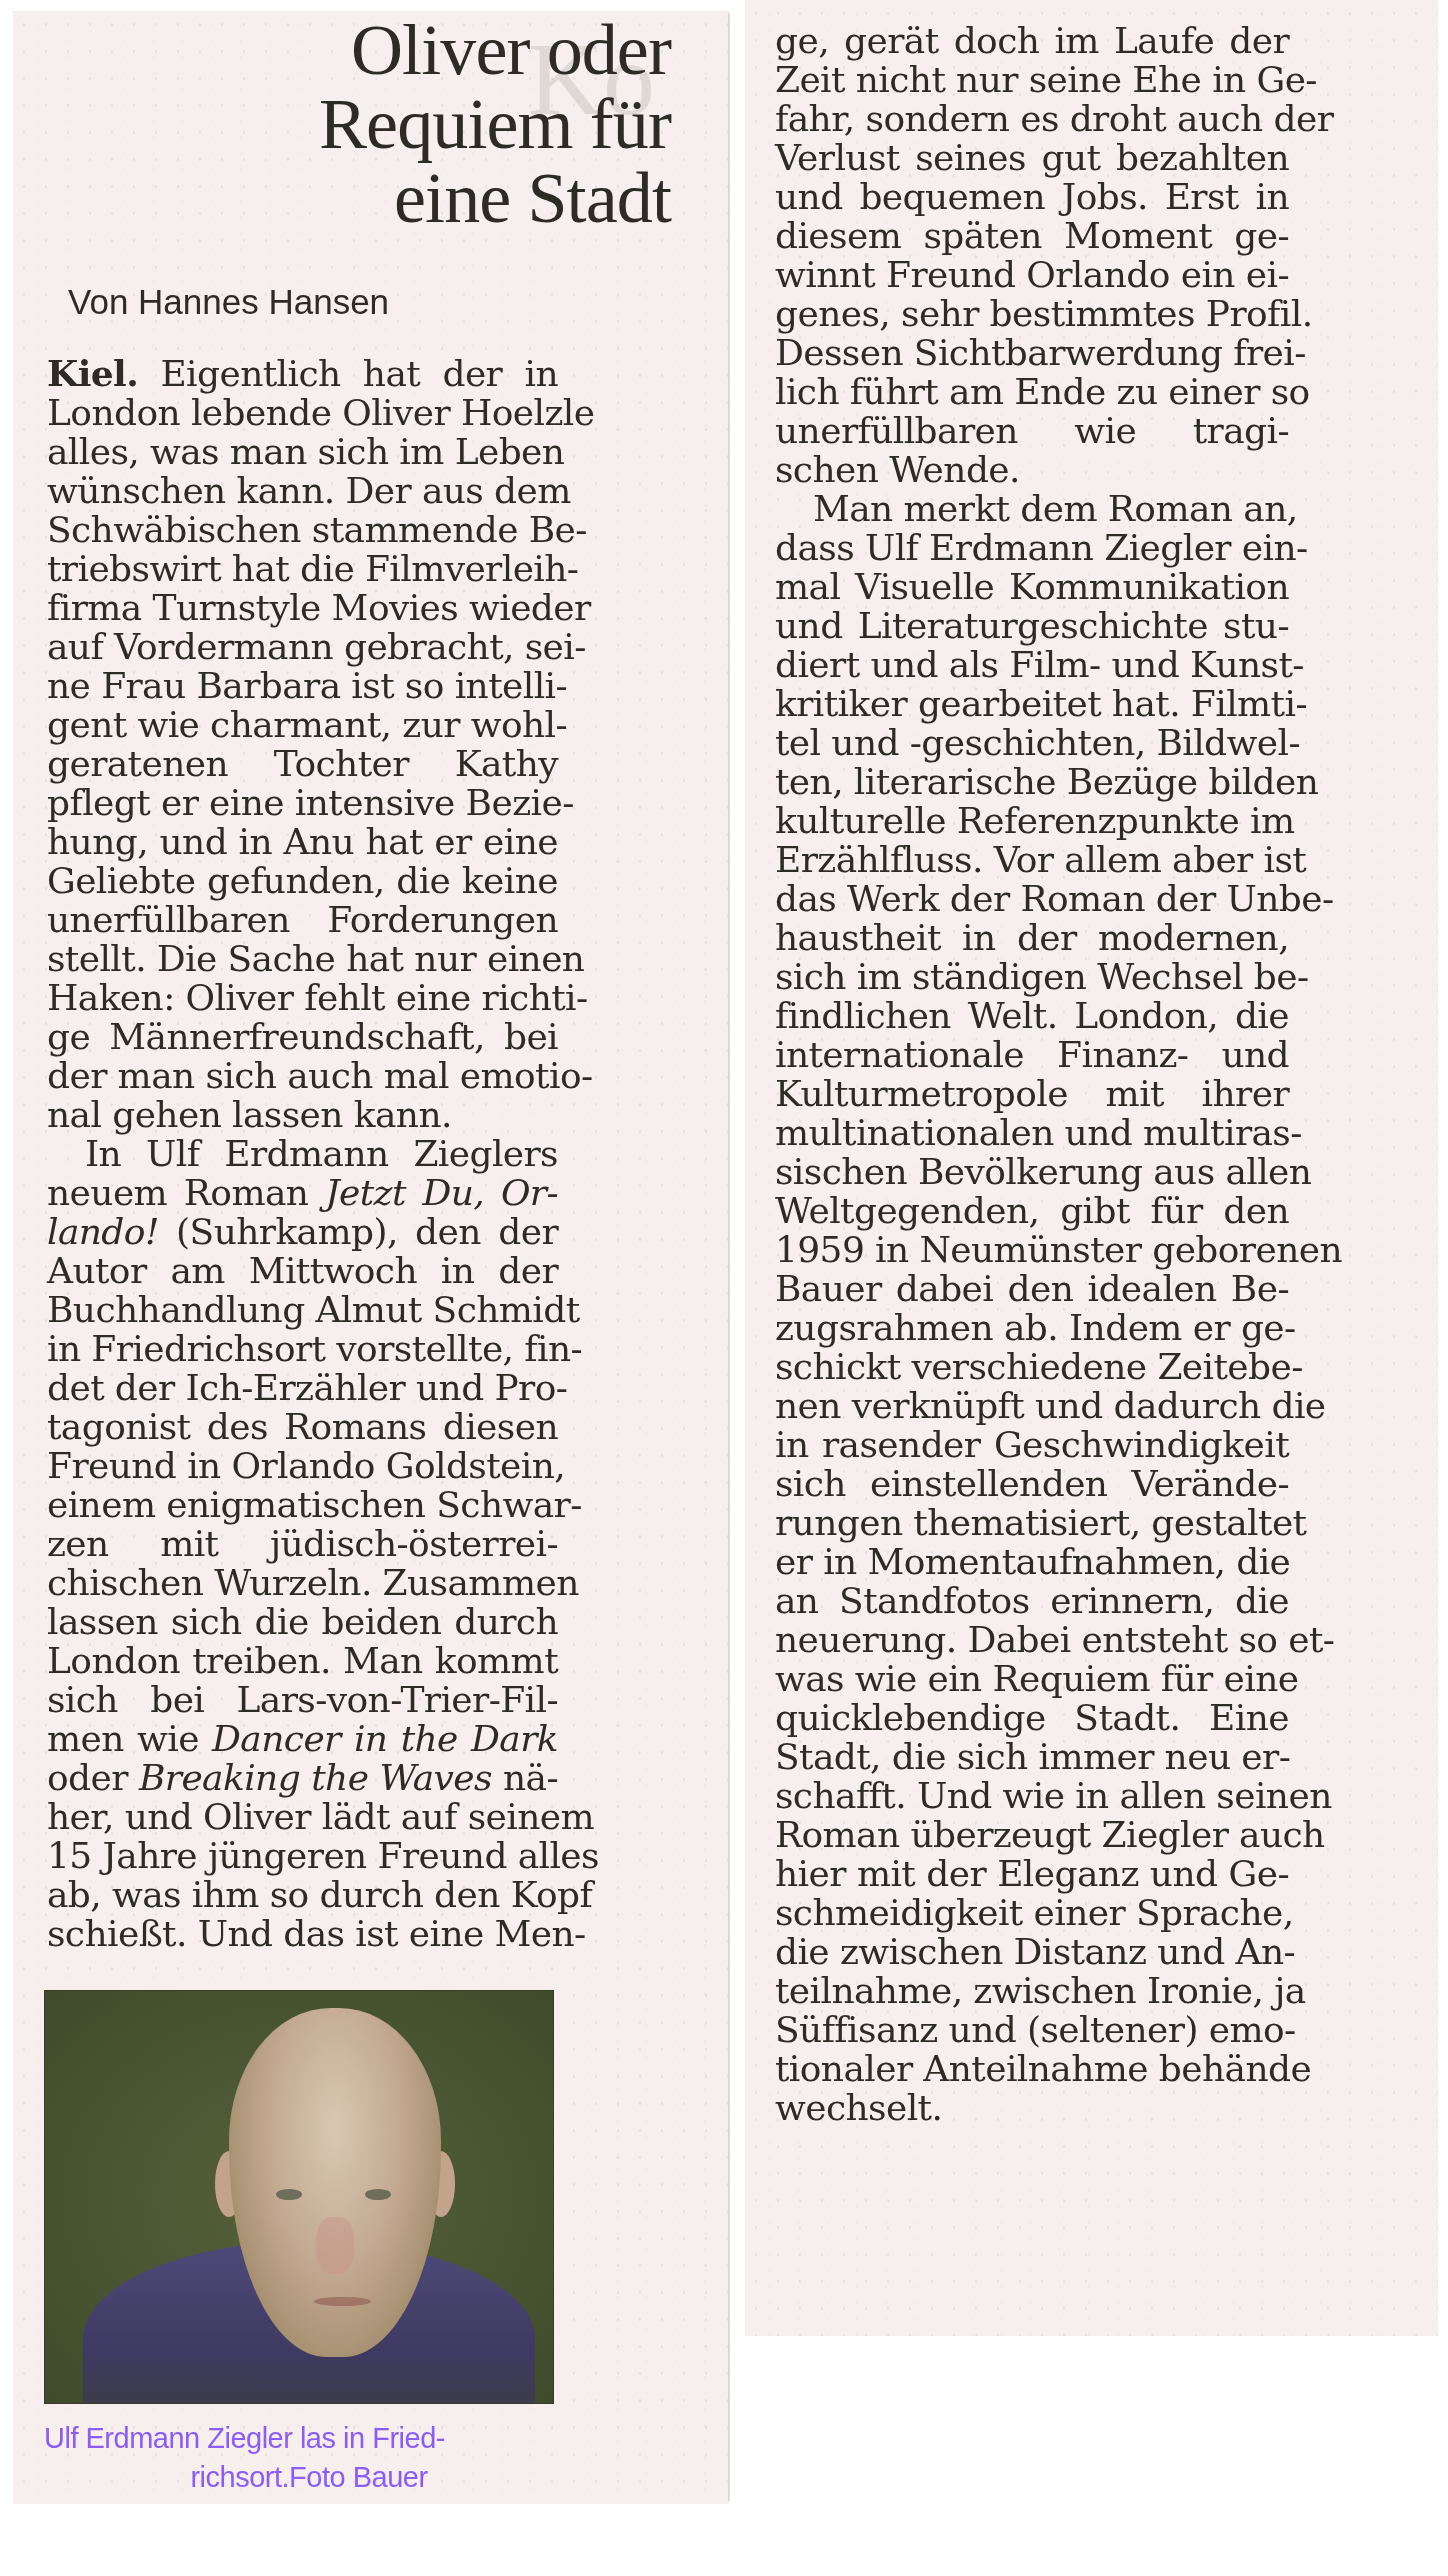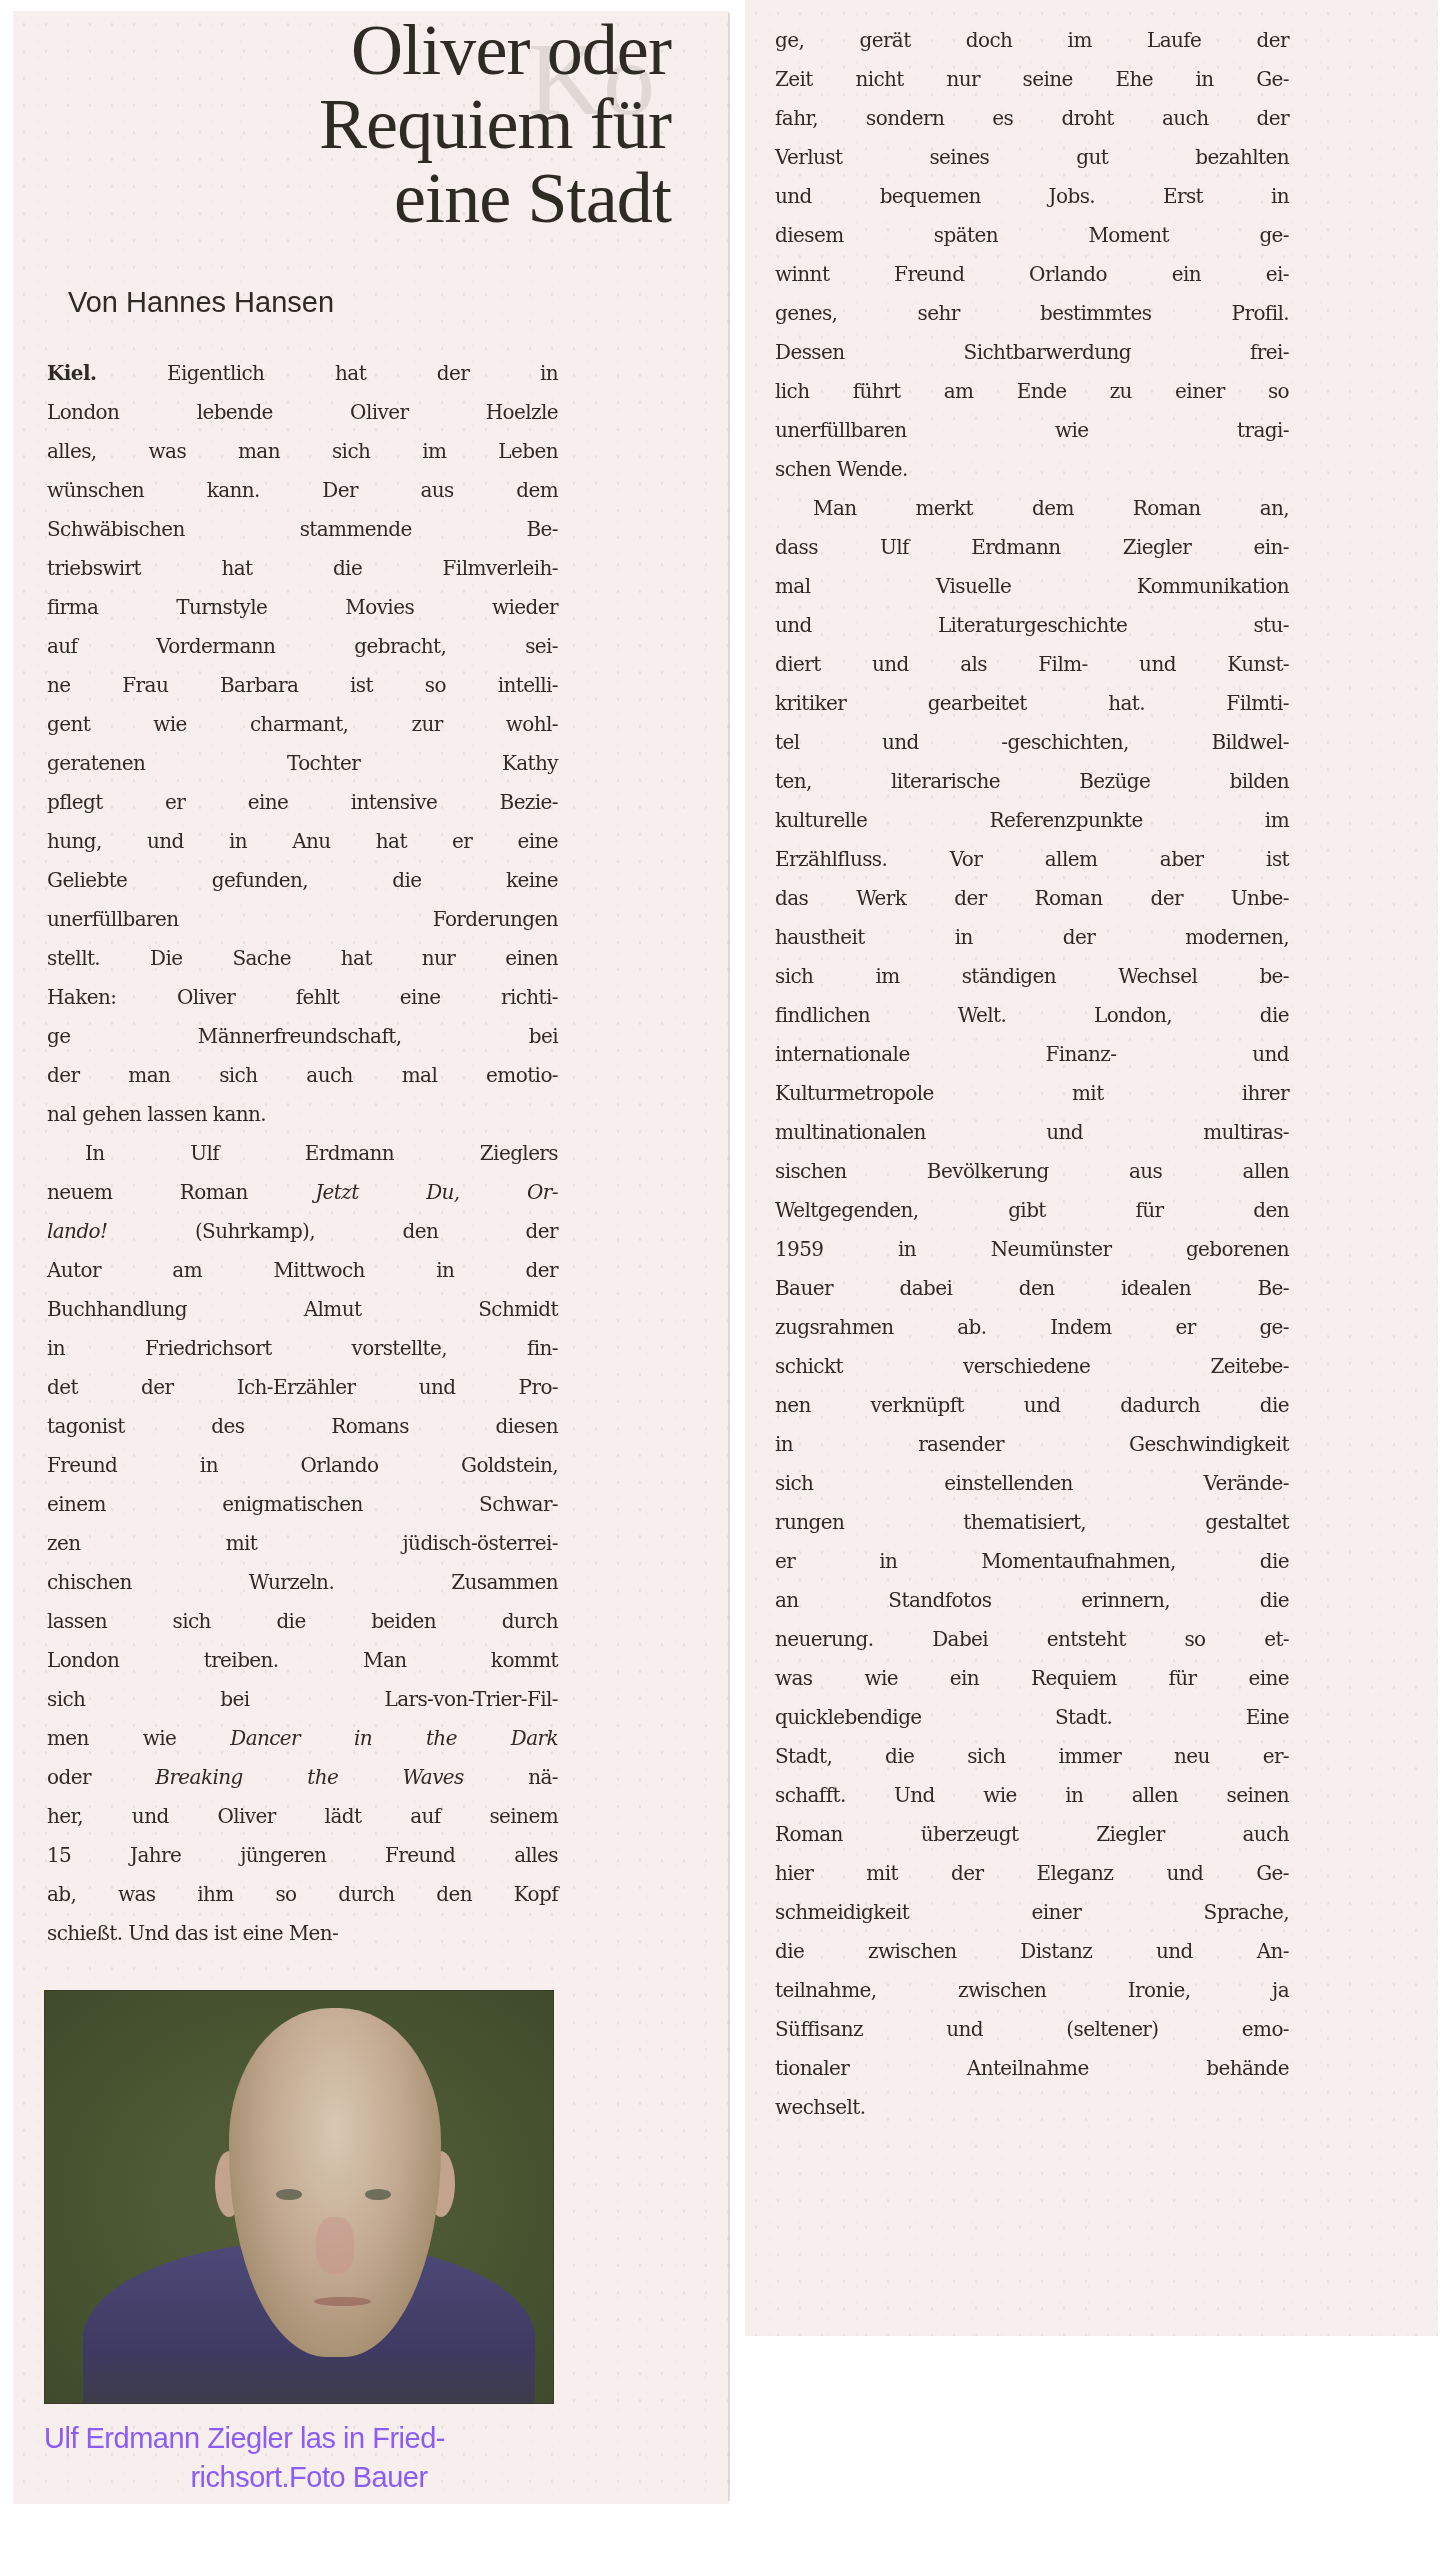--- a/index.html
+++ b/index.html
@@ -23,26 +23,26 @@
 
   .headline {
     position: absolute; left: 68px; top: 13px; width: 603px;
     font-family: "Liberation Serif", serif;
     font-size: 72px; line-height: 74px; color: #2e2a24;
     letter-spacing: -0.9px; font-weight: normal; margin: 0; text-align: right;
   }
   .byline {
     position: absolute; left: 68px; top: 285px;
     font-family: "Liberation Sans", sans-serif;
-    font-size: 29px; line-height: 34px; color: #2e2a24; margin: 0;
+    font-size: 35px; line-height: 34px; color: #2e2a24; margin: 0;
   }
   .col {
     position: absolute; width: 511px;
     font-family: "DejaVu Serif", serif;
-    font-size: 20px; line-height: 39px; color: #2e2a24;
+    font-size: 36px; line-height: 39px; color: #2e2a24;
     letter-spacing: -0.6px;
   }
   .col .line { display: block; height: 39px; white-space: nowrap; text-align: justify; text-align-last: justify; }
   .col .line.last { text-align-last: left; }
   .col .line.indent { padding-left: 38px; }
   #col-left  { left: 47px; top: 354px; }
   #col-right { left: 775px; top: 21px; width: 514px; }
   .b { font-weight: bold; }
   .i { font-style: italic; }
 

